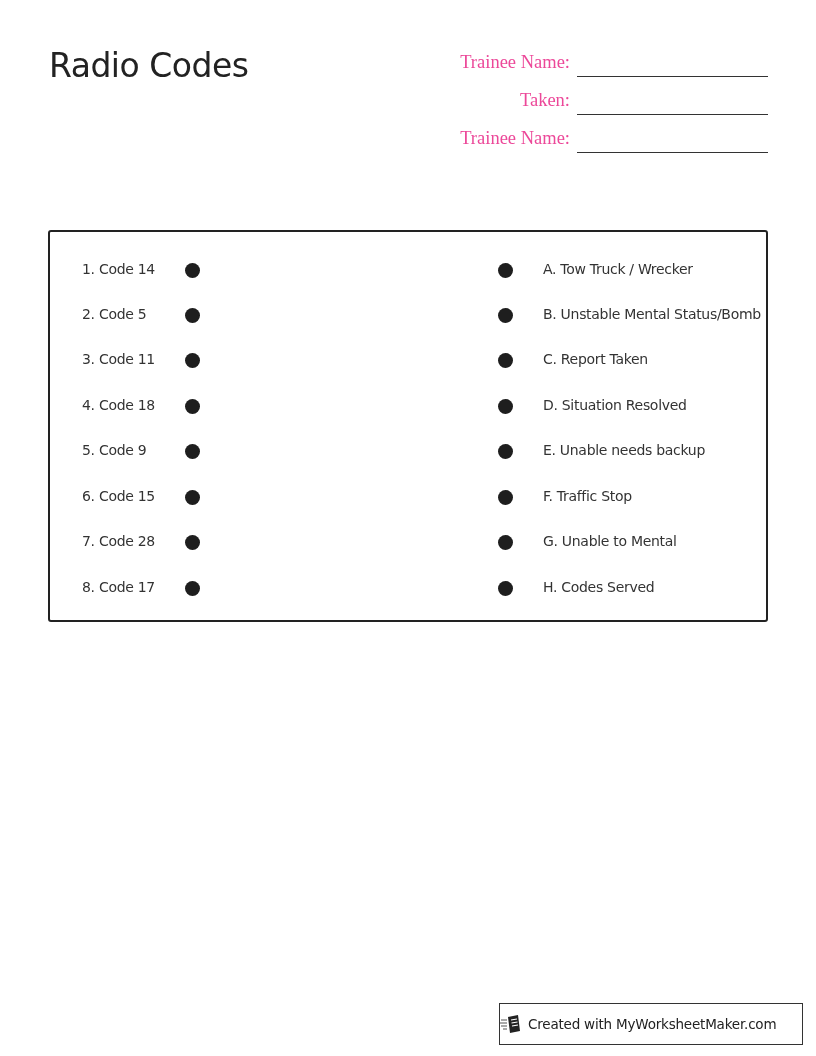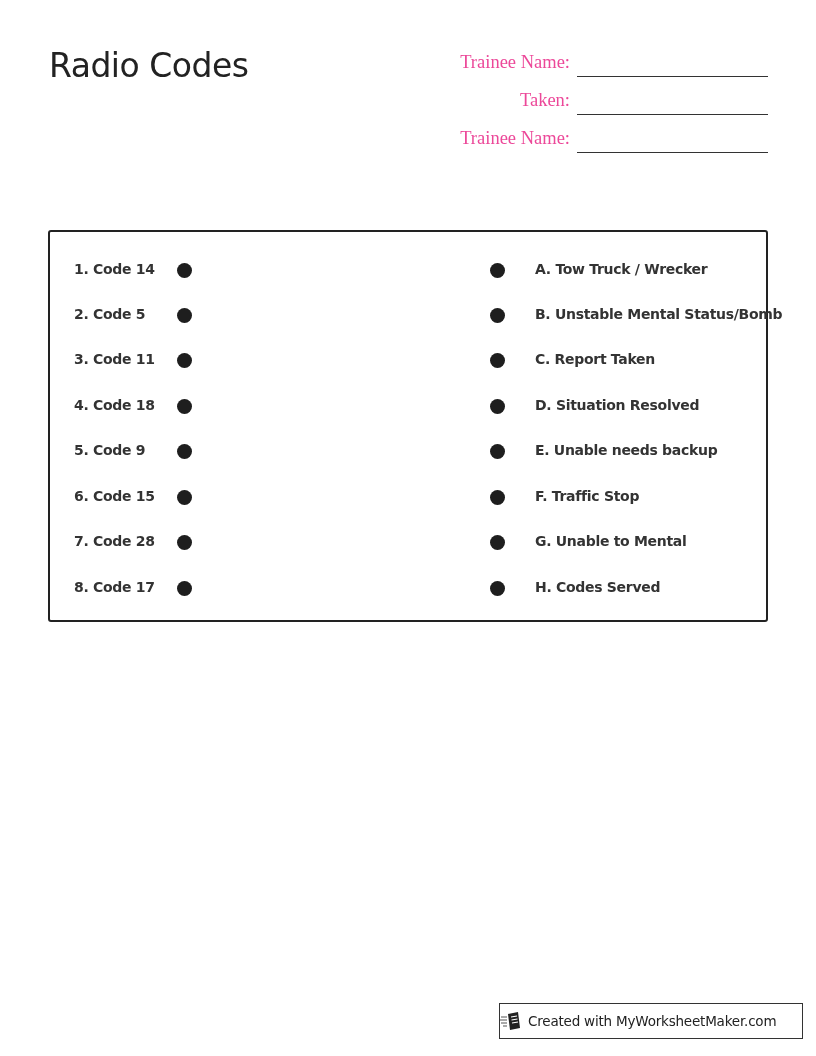--- a/index.html
+++ b/index.html
@@ -17,38 +17,38 @@
       white-space: nowrap;
     }
     .field-line {
       position: absolute; left: 137px; width: 191px; top: 26px;
       border-bottom: 1.3px solid #333333; height: 0;
     }
     .match-box {
       position: absolute; left: 48px; top: 230px; width: 716px; height: 388px;
       border: 2px solid #222222; border-radius: 3px; box-sizing: content-box;
     }
-    .row { position: absolute; left: 8px; width: 100%; height: 20px; font-weight: bold; }
+    .row { position: absolute; left: 16px; width: 100%; height: 20px; }
     .left-label {
       position: absolute; left: 16px; top: 0;
       font-family: "DejaVu Sans", sans-serif; font-size: 14px; color: #333333; white-space: nowrap;
       letter-spacing: -0.3px;
     }
     .dot {
       position: absolute; width: 15px; height: 15px; border-radius: 50%; background: #1e1e1e; top: 2px;
     }
     .dot.left { left: 119px; }
     .dot.right { left: 432px; }
     .right-label {
       position: absolute; left: 477px; top: 0;
       font-family: "DejaVu Sans", sans-serif; font-size: 14px; color: #333333; white-space: nowrap;
       letter-spacing: -0.3px;
     }
     .footer {
-      position: absolute; left: 499px; top: 1003px; width: 304px; height: 36px;
+      position: absolute; left: 499px; top: 1003px; width: 304px; height: 42px;
       border: 1.5px solid #333333; box-sizing: border-box;
       display: flex; align-items: center; padding-left: 0;
     }
     .footer-icon { width: 22px; height: 22px; margin-right: 6px; }
     .footer-text {
       font-family: "DejaVu Sans", sans-serif; font-size: 13.5px; color: #222222; white-space: nowrap;
       letter-spacing: -0.2px;
     }
   </style>
 </head>

